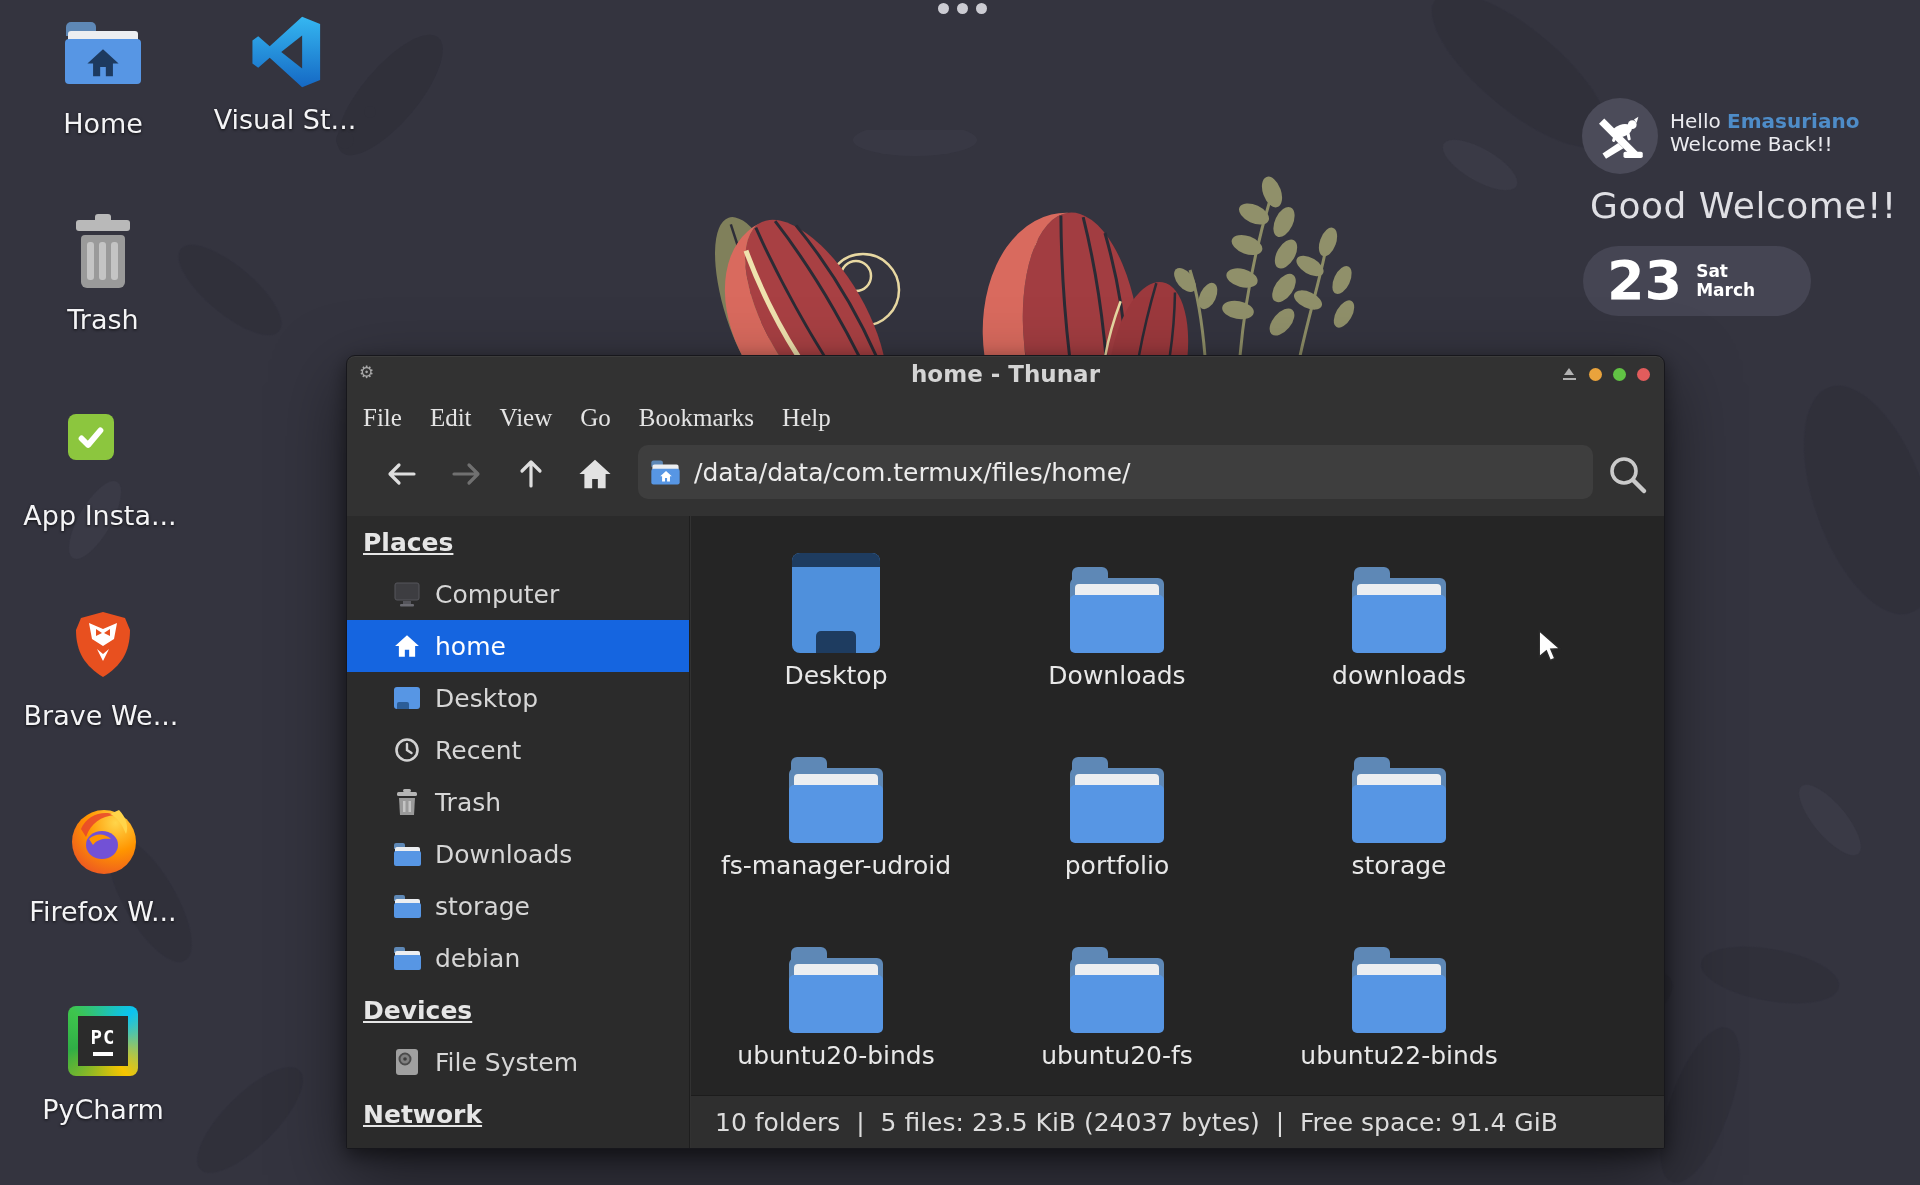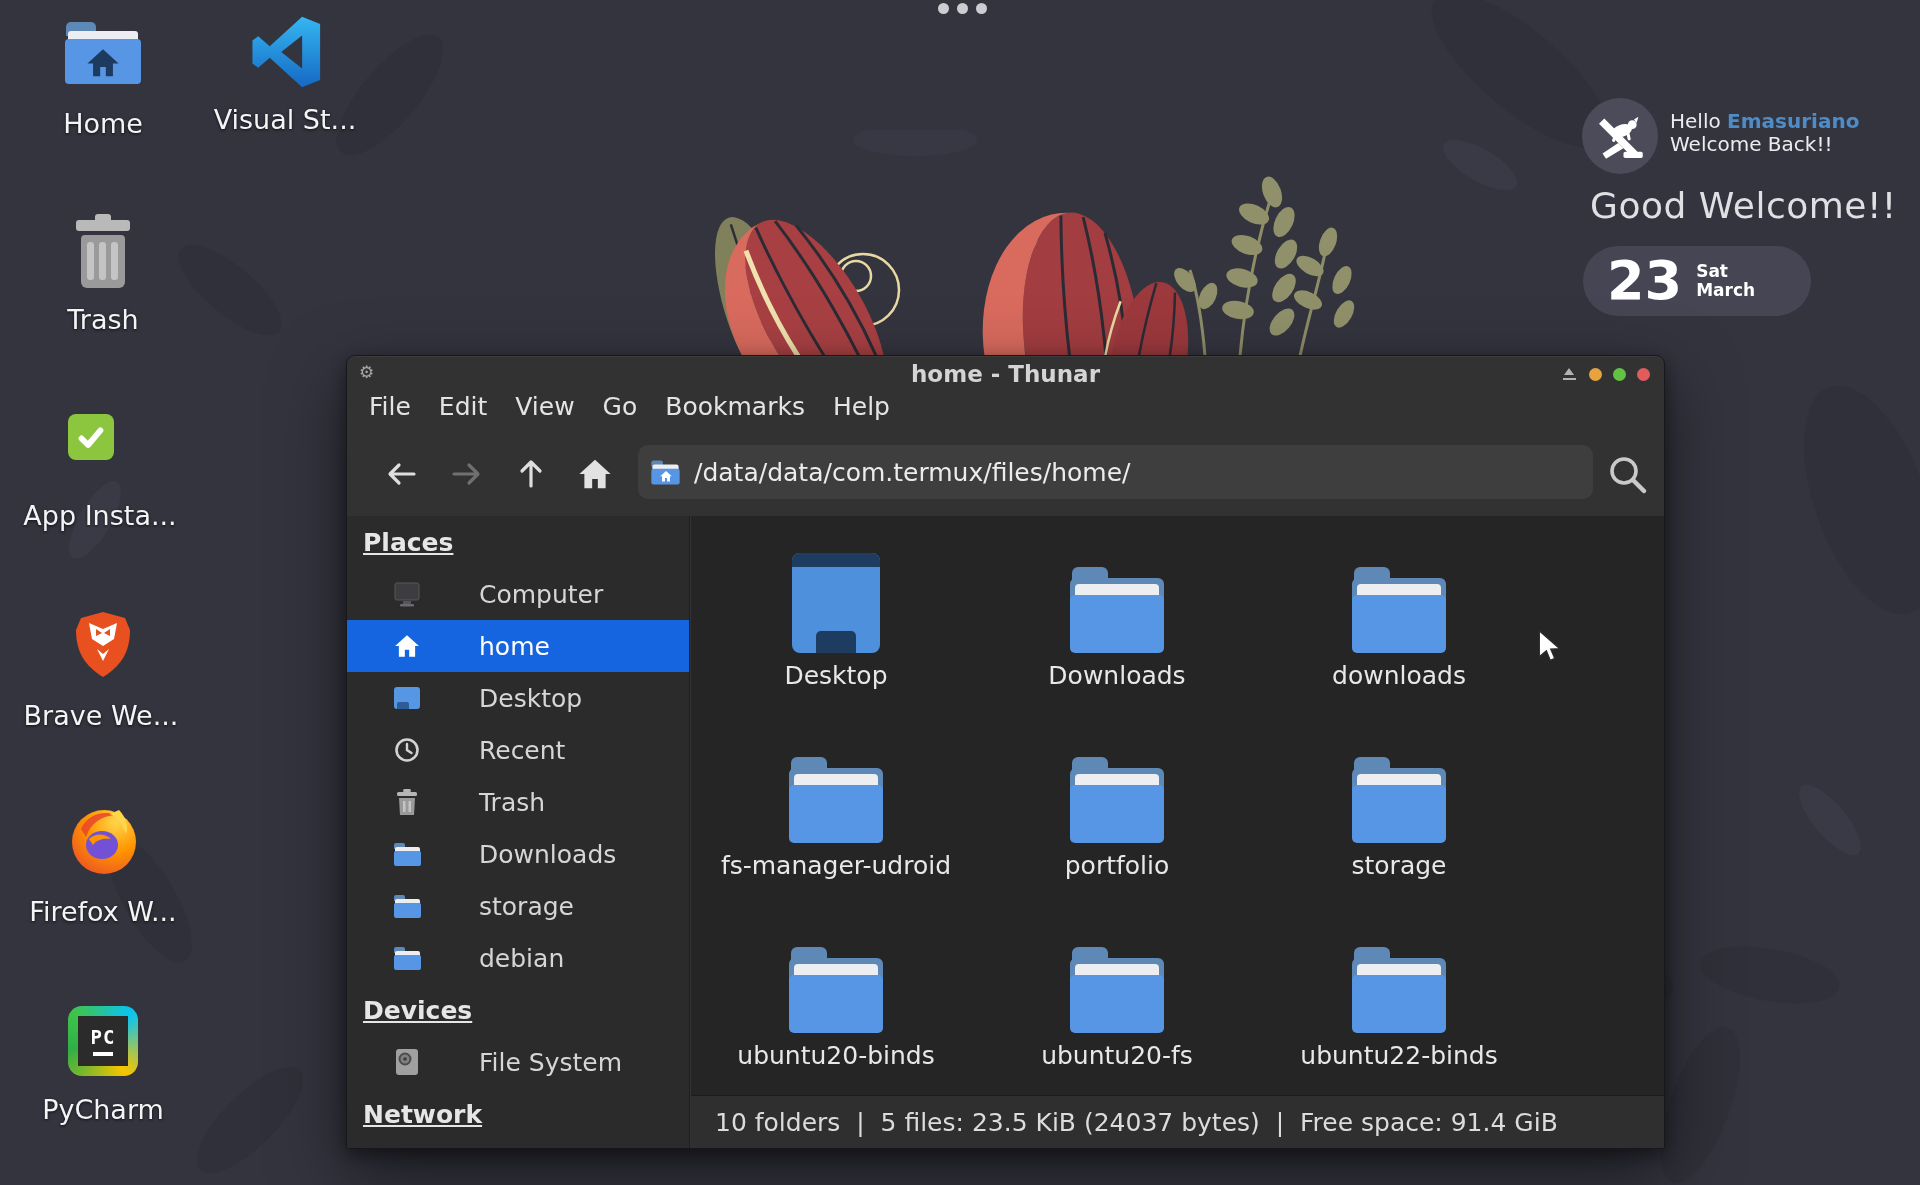--- a/index.html
+++ b/index.html
@@ -28,21 +28,21 @@
 
   .trash-can{position:relative;width:62px;height:74px;}
   .trash-can .handle{position:absolute;left:23px;top:0;width:16px;height:7px;border-radius:3px 3px 0 0;background:#b9b9b9;}
   .trash-can .lid{position:absolute;left:4px;top:6px;width:54px;height:11px;border-radius:3px;background:#b9b9b9;}
   .trash-can .body{position:absolute;left:9px;top:21px;width:44px;height:53px;border-radius:4px 4px 6px 6px;background:#9a9a9a;}
   .trash-can .body i{position:absolute;top:7px;width:7px;height:38px;border-radius:3px;background:#c4c4c4;}
   .trash-can .body i:nth-child(1){left:6px;} .trash-can .body i:nth-child(2){left:18px;} .trash-can .body i:nth-child(3){left:30px;}
 
   .app-check{width:46px;height:46px;border-radius:8px;background:#8cc63e;display:flex;align-items:center;justify-content:center;}
 
-  .pycharm{width:70px;height:70px;border-radius:14px;padding:10px;
+  .pycharm{width:70px;height:70px;border-radius:8px;padding:10px;
            background:conic-gradient(from -45deg,#3ec44d,#0bc3f0 90deg,#f7c500 190deg,#2fae46 300deg,#3ec44d);}
   .pycharm .in{width:100%;height:100%;background:#2b2b2b;display:flex;flex-direction:column;align-items:center;justify-content:center;}
   .pycharm .pc{color:#fff;font-family:"DejaVu Sans Mono",monospace;font-weight:bold;font-size:19px;letter-spacing:1px;}
   .pycharm .bar{width:20px;height:4px;background:#fff;margin-top:4px;}
 
   
   .avatar{position:absolute;left:1582px;top:98px;width:76px;height:76px;border-radius:50%;background:#4b4b59;
           display:flex;align-items:center;justify-content:center;}
   .hello-block{position:absolute;left:1670px;top:110px;line-height:23px;font-size:20px;color:#ececf0;}
   .hello-block .user{color:#4e8cc8;font-weight:bold;}
@@ -59,34 +59,34 @@
           overflow:hidden;}
   .titlebar{position:absolute;left:0;top:0;right:0;height:36px;display:flex;align-items:center;}
   .win-icon{position:absolute;left:12px;top:8px;font-size:17px;color:#a8a8a8;line-height:1;}
   .title{position:absolute;left:0;right:0;text-align:center;font-size:23px;font-weight:bold;color:#d4d4d4;}
   .controls{position:absolute;right:14px;top:0;height:36px;display:flex;align-items:center;gap:11px;}
   .shade{width:13px;height:12px;position:relative;margin-right:2px;}
   .shade:before{content:"";position:absolute;left:1px;top:0;border-left:5.5px solid transparent;border-right:5.5px solid transparent;border-bottom:7px solid #b2b2b2;}
   .shade:after{content:"";position:absolute;left:0;bottom:0;width:13px;height:2.5px;background:#b2b2b2;}
   .wdot{width:13px;height:13px;border-radius:50%;}
 
-  .menubar{position:absolute;left:0;top:36px;right:0;height:40px;display:flex;align-items:flex-start;padding-left:8px;}
+  .menubar{position:absolute;left:0;top:36px;right:0;height:40px;display:flex;align-items:flex-end;padding-left:2px;font-family:Liberation Serif, serif;}
   .menubar span{padding:0 14px;font-size:25px;color:#e4e4e4;}
 
   .toolbar{position:absolute;left:12px;top:76px;right:0;height:84px;}
   .navbtn{position:absolute;top:22px;width:40px;height:40px;display:flex;align-items:center;justify-content:center;}
   .pathfield{position:absolute;left:279px;top:13px;width:955px;height:54px;border-radius:10px;background:#3e3e3e;
              display:flex;align-items:center;padding:0 14px;}
   .pathfield input{flex:1;background:transparent;border:none;outline:none;color:#ececec;font-size:25px;
                    font-family:"DejaVu Sans",sans-serif;margin-left:13px;}
   .searchbtn{position:absolute;left:1246px;top:20px;width:44px;height:44px;display:flex;align-items:center;justify-content:center;}
 
   .body{position:absolute;left:0;top:160px;right:0;bottom:0;}
   .sidebar{position:absolute;left:0;top:0;bottom:0;width:343px;background:#2b2b2b;border-right:1px solid #1e1e1e;}
-  .srow{height:52px;display:flex;align-items:center;color:#d6d6d6;font-size:25px;gap:44px;}
+  .srow{height:52px;display:flex;align-items:center;color:#d6d6d6;font-size:25px;}
   .srow .sic{width:28px;margin-left:46px;margin-right:14px;display:flex;justify-content:center;}
   .shead{height:52px;display:flex;align-items:center;padding-left:16px;color:#e6e6e6;font-size:25px;font-weight:bold;text-decoration:underline;}
   .srow.sel{background:#1565e0;color:#fff;}
 
   .fmini{position:relative;width:27px;height:23px;}
   .fmini .t{position:absolute;left:0;top:0;width:11px;height:6px;background:#5e88b6;border-radius:2px 2px 0 0;}
   .fmini .s{position:absolute;left:1px;top:4px;width:25px;height:6px;background:#eceef1;border-radius:2px;}
   .fmini .f{position:absolute;left:0;top:8px;width:27px;height:15px;background:#5796e4;border-radius:2px;}
 
   .dskmini{position:relative;width:26px;height:22px;background:#5796e4;border-radius:3px;overflow:hidden;}

